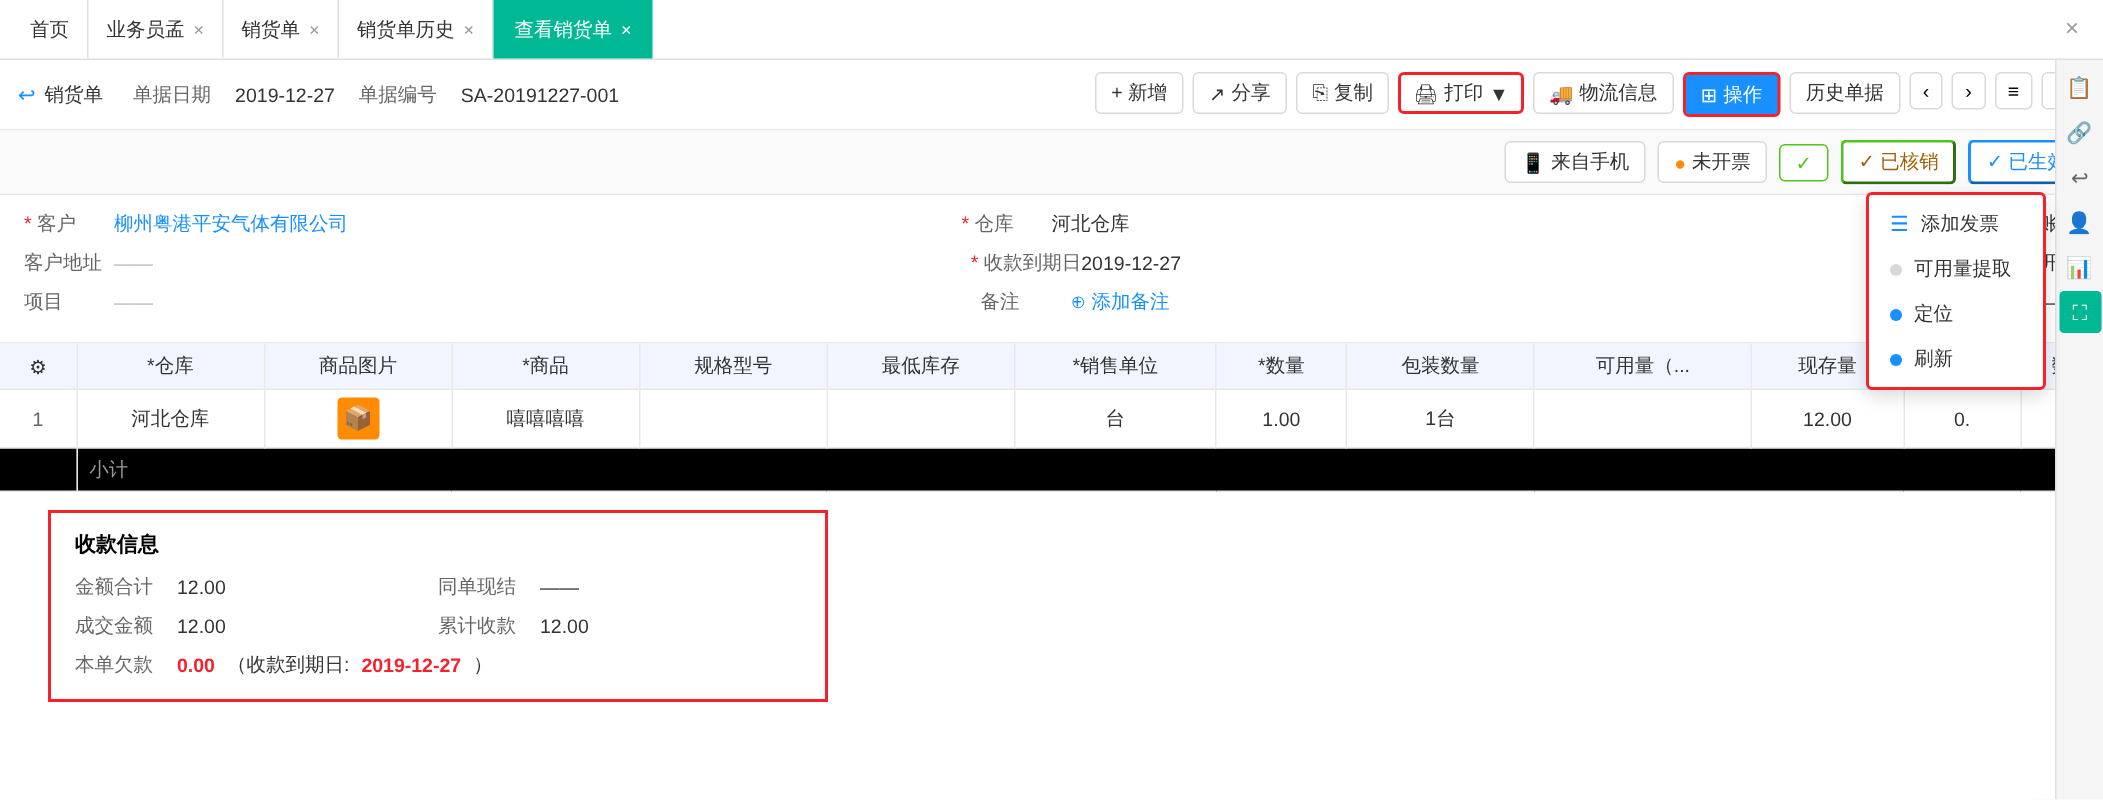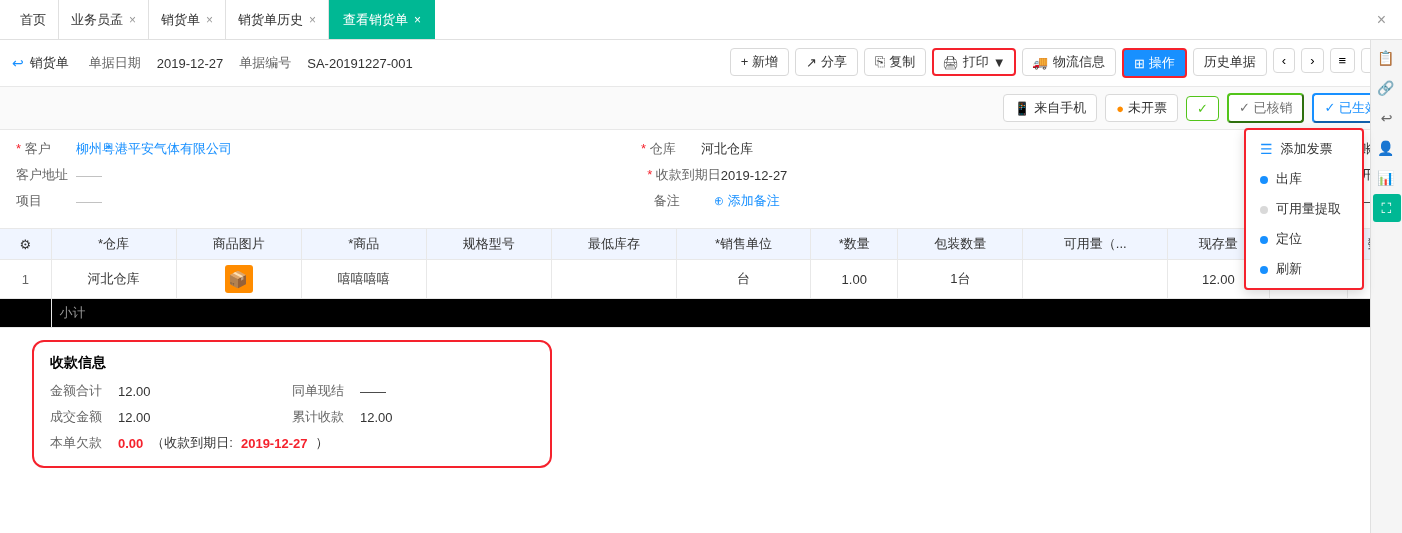--- a/index.html
+++ b/index.html
@@ -46,21 +46,21 @@
     
     .toolbar-row {
       display: flex; align-items: center; padding: 6px 12px; gap: 8px;
       background: #fafafa; border-bottom: 1px solid #e8e8e8;
     }
     .btn-toolbar {
       display: flex; align-items: center; gap: 4px; padding: 4px 10px;
       border: 1px solid #d9d9d9; border-radius: 4px; cursor: pointer;
       background: #fff; color: #333; font-size: 12px; white-space: nowrap;
     }
-    .btn-status-green { background: #fff; border-color: #52c41a; color: #737373; border-radius: 4px; padding: 4px 10px; }
+    .btn-status-green { background: #fff; border-color: #52c41a; color: #a16207; border-radius: 4px; padding: 4px 10px; }
     .btn-status-blue { background: #fff; border-color: #1890ff; color: #1890ff; border-radius: 4px; padding: 4px 10px; }
     .toolbar-spacer { flex: 1; }
 
     
     .form-section { padding: 10px 16px; background: #fff; }
     .form-row { display: flex; align-items: center; margin-bottom: 8px; gap: 0; justify-content: center; }
     .form-field { display: flex; align-items: center; flex: 1; min-width: 0; }
     .form-label { color: #666; white-space: nowrap; min-width: 60px; }
     .form-label-required::before { content: '* '; color: #f5222d; }
     .form-value { color: #333; flex: 1; }
@@ -81,21 +81,21 @@
       text-align: center; color: #333;
     }
     .th-gear { background: #f0f5ff; }
     .td-num { color: #666; }
     .row-subtotal td { background: #000000; color: #999; }
     .product-img { width: 28px; height: 28px; background: #ff8c00; border-radius: 3px; display: inline-flex; align-items: center; justify-content: center; }
 
     
     .summary-box {
       border: 2px solid #f5222d; margin: 8px 16px; padding: 12px 16px;
-      border-radius: 12px; background: #fff; display: inline-block; min-width: 520px;
+      border-radius: 0; background: #fff; display: inline-block; min-width: 520px;
     }
     .summary-title { font-weight: bold; font-size: 14px; margin-bottom: 8px; }
     .summary-grid { display: grid; grid-template-columns: 1fr 1fr; gap: 4px 0; }
     .summary-row { display: flex; align-items: center; gap: 8px; padding: 2px 0; }
     .summary-label { color: #666; min-width: 60px; }
     .summary-value { color: #333; }
     .summary-value-red { color: #f5222d; font-weight: bold; }
 
     
     .right-panel {
@@ -361,24 +361,20 @@
       </div>
     </div>
   </div>
 
   <div class="dropdown-menu">
     <div class="dropdown-item">
       <span class="item-icon item-blue">☰</span>
       <span>添加发票</span>
     </div>
     <div class="dropdown-item">
-      <span><span class="item-dot"></span></span>
-      <span>出库</span>
-    </div>
-    <div class="dropdown-item">
       <span><span class="item-dot item-dot-gray"></span></span>
       <span>可用量提取</span>
     </div>
     <div class="dropdown-item">
       <span><span class="item-dot"></span></span>
       <span>定位</span>
     </div>
     <div class="dropdown-item">
       <span><span class="item-dot"></span></span>
       <span>刷新</span>

